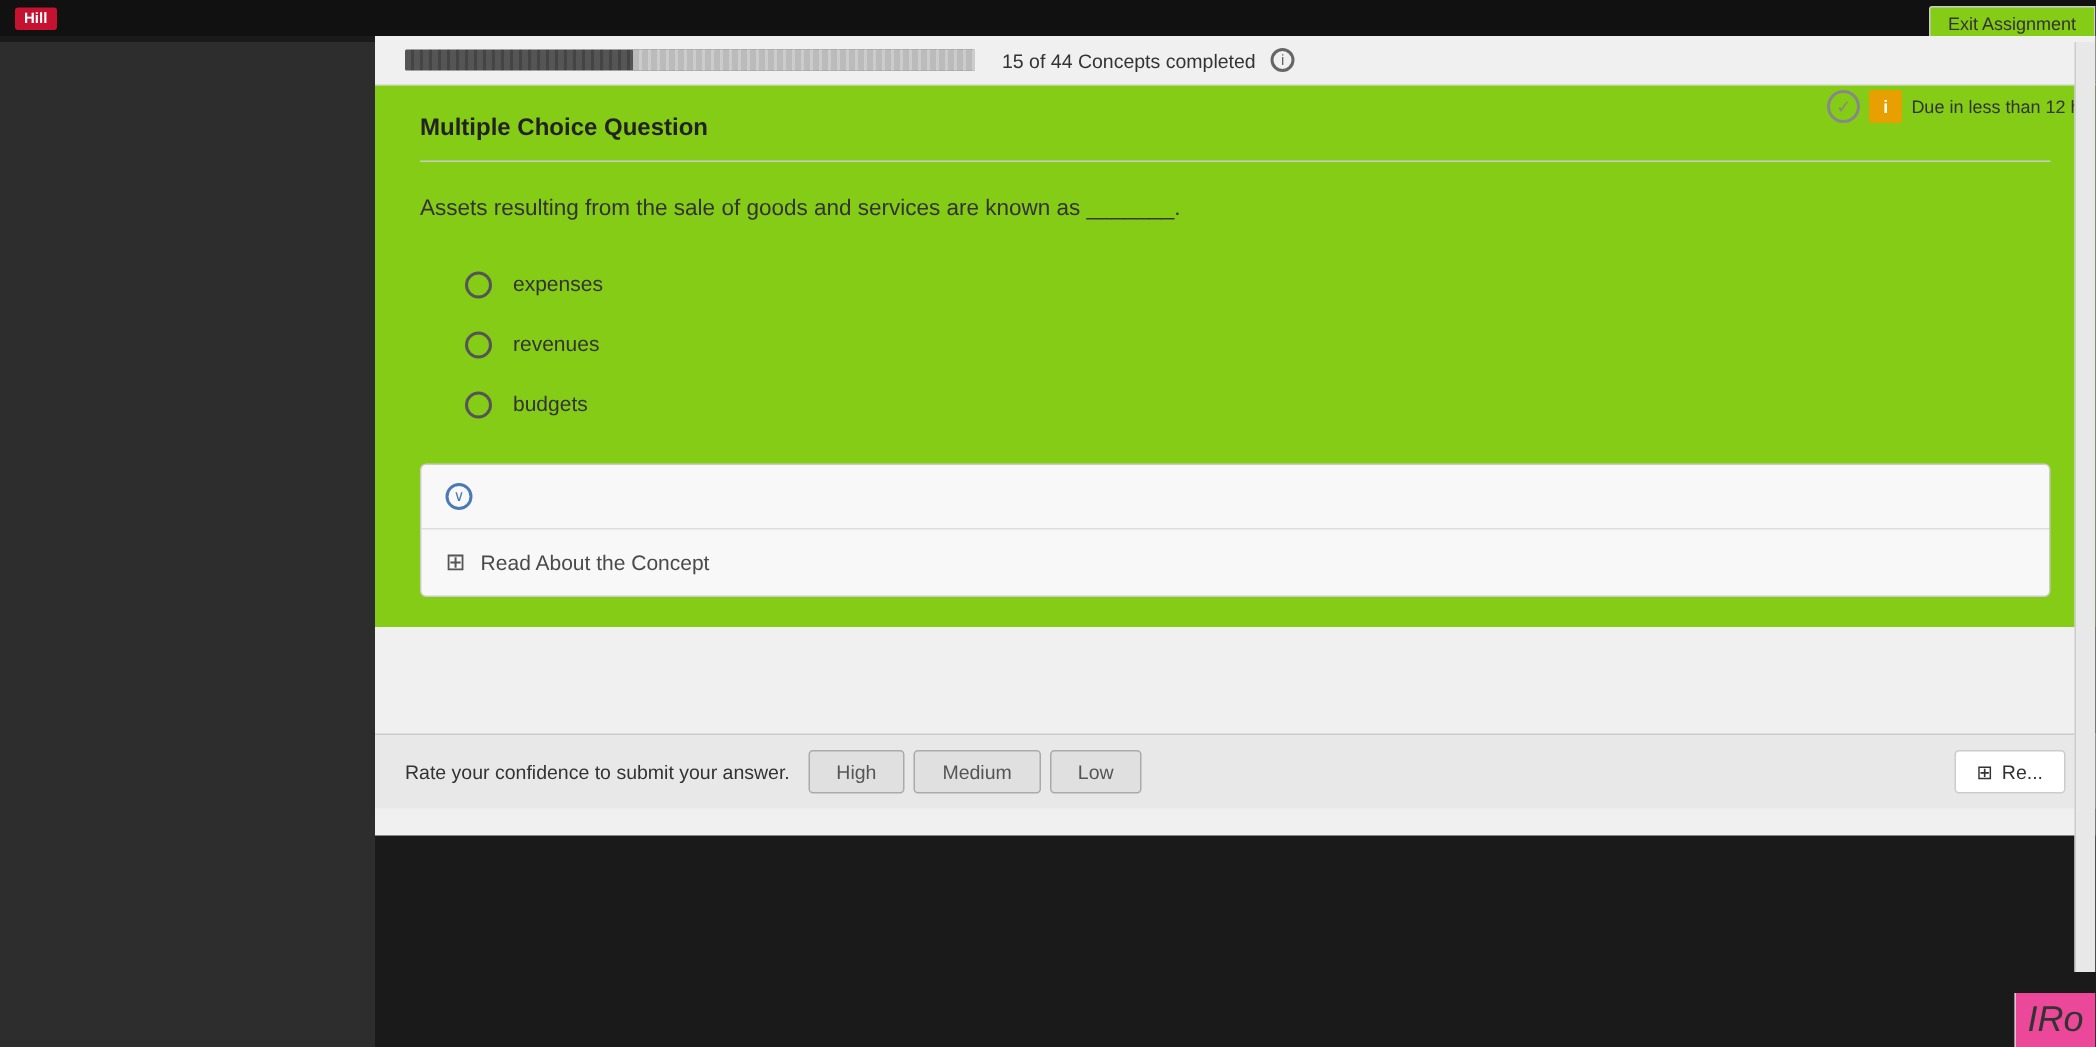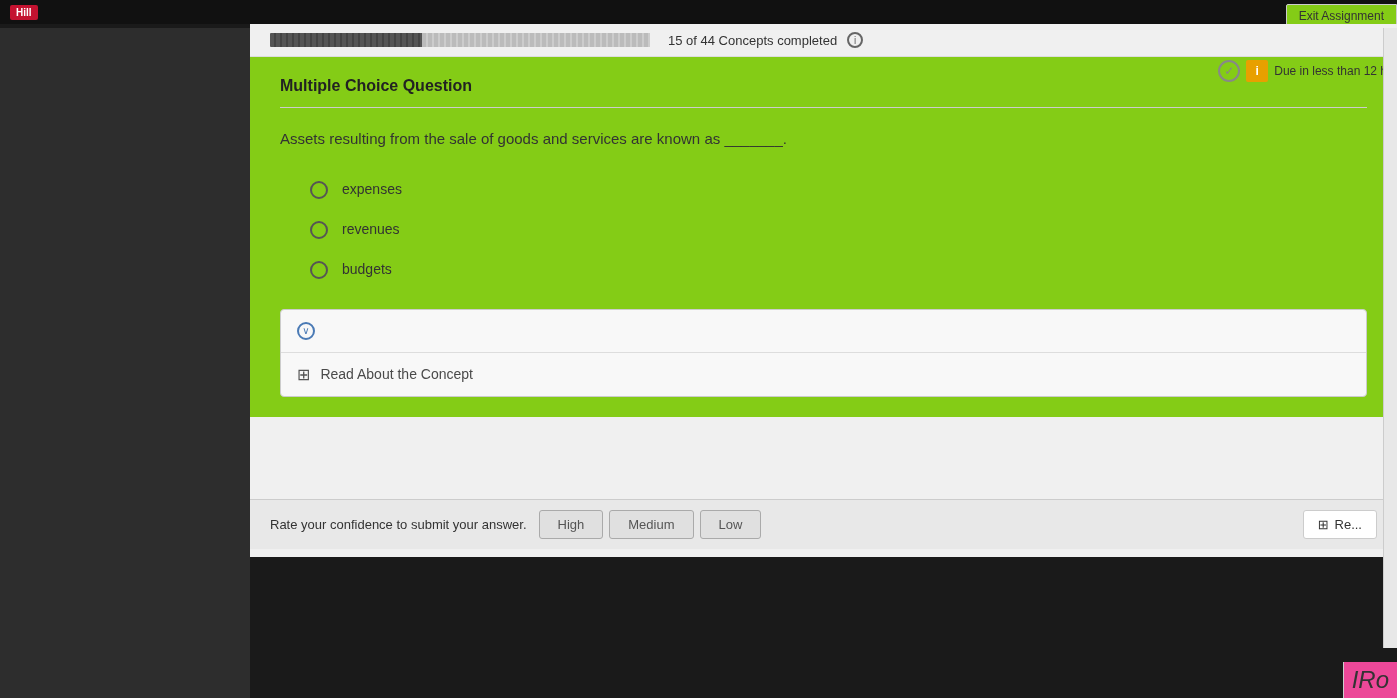--- a/index.html
+++ b/index.html
@@ -265,21 +265,21 @@
 
     .resource-link {
       color: #4a4a4a;
       font-size: 14px;
       cursor: pointer;
     }
 
     
     .confidence-bar {
       position: absolute;
-      bottom: 8px;
+      bottom: 18px;
       left: 0;
       right: 0;
       background-color: #e8e8e8;
       border-top: 1px solid #ccc;
       padding: 10px 20px;
       display: flex;
       align-items: center;
       justify-content: space-between;
     }
 

